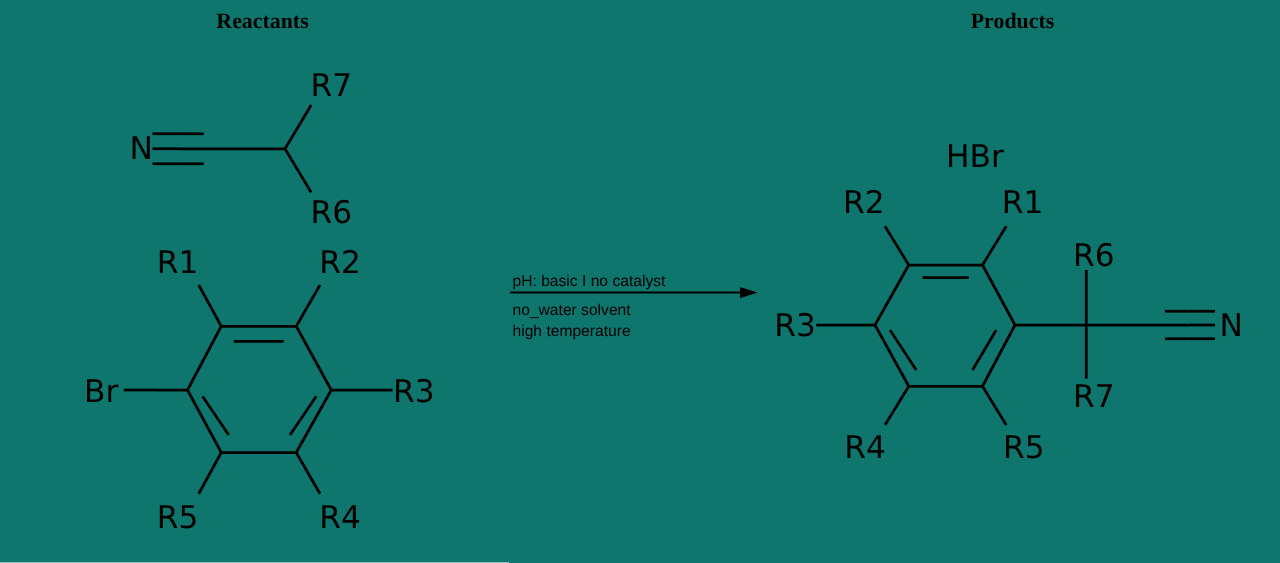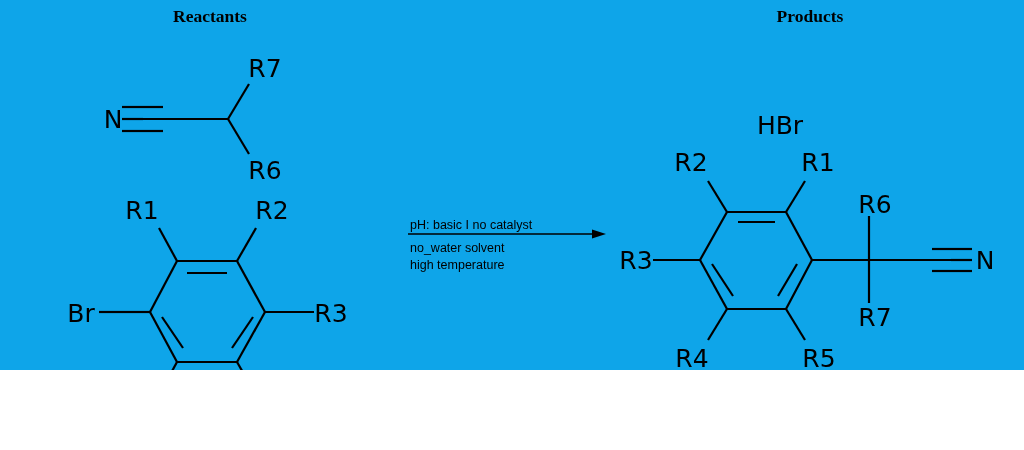--- a/index.html
+++ b/index.html
@@ -1,16 +1,16 @@
 <!DOCTYPE html>
 <html><head>
 <meta charset="utf-8">
 <style>
   html,body{margin:0;padding:0;background:#ffffff;}
-  .canvas{position:relative;width:1024px;height:370px;background:#0ea5e9;overflow:hidden;}
+  .canvas{position:relative;width:1024px;height:450px;background:#0f766e;overflow:hidden;}
   svg{display:block;}
   .bond{stroke:#000000;stroke-width:2.2;fill:none;}
   .arrow-line{stroke:#000000;stroke-width:1.6;fill:none;}
   .arrow-head{fill:#000000;stroke:none;}
   .atom-label{font-family:"DejaVu Sans",sans-serif;font-size:25px;fill:#000000;}
   .section-title{font-family:"Liberation Serif",serif;font-size:17.5px;font-weight:bold;fill:#000000;}
   .cond-text{font-family:"Liberation Sans",sans-serif;font-size:12.5px;fill:#000000;}
 </style>
 </head>
 <body>

